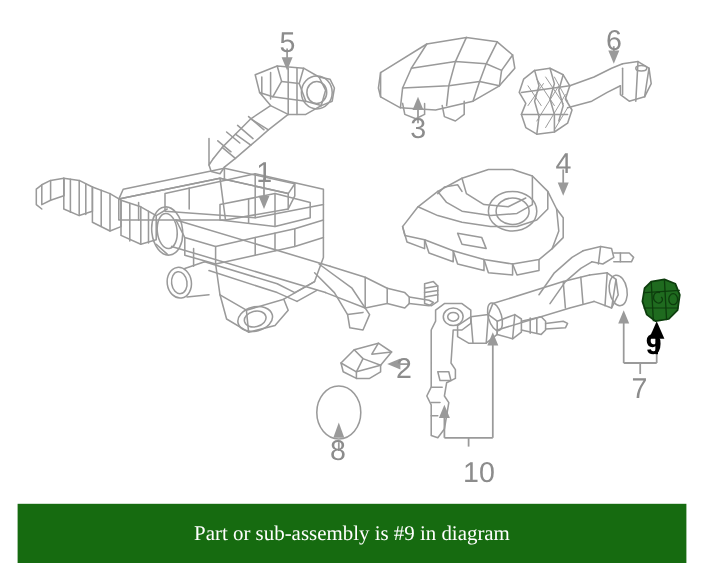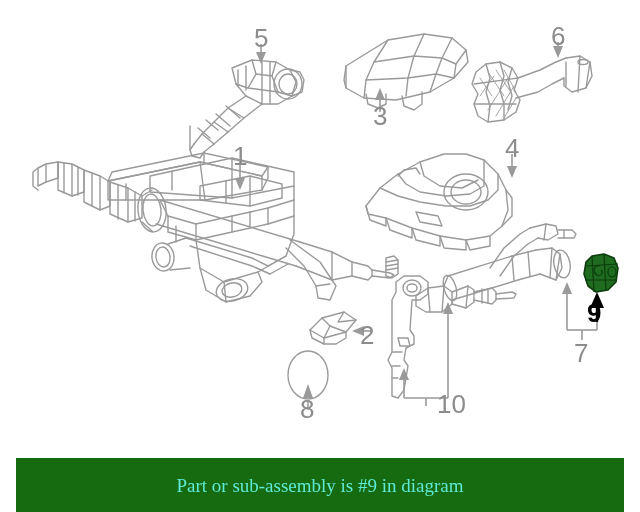--- a/index.html
+++ b/index.html
@@ -33,21 +33,21 @@
     width: 608px;
     height: 54px;
     background: #166b10;
     display: flex;
     flex-direction: column;
     align-items: center;
     justify-content: center;
     box-sizing: border-box;
   }
   .banner-line {
-    color: #5eead4;
+    color: #ffffff;
     font-family: "Liberation Serif", serif;
     font-size: 19px;
     line-height: 23px;
     text-align: center;
     white-space: nowrap;
   }
   .callout {
     position: absolute;
     font-family: "Liberation Sans", sans-serif;
     font-size: 26px;
@@ -319,19 +319,19 @@
 
   <span class="callout" style="left:233px;top:143px;">1</span>
   <span class="callout" style="left:360px;top:322px;">2</span>
   <span class="callout" style="left:373px;top:103px;">3</span>
   <span class="callout" style="left:505px;top:135px;">4</span>
   <span class="callout" style="left:254px;top:25px;">5</span>
   <span class="callout" style="left:551px;top:23px;">6</span>
   <span class="callout" style="left:574px;top:340px;">7</span>
   <span class="callout" style="left:300px;top:396px;">8</span>
   <span class="callout highlight" style="left:587px;top:300px;">9</span>
-  <span class="callout" style="left:421px;top:391px;margin-left:16px;">10</span>
+  <span class="callout" style="left:421px;top:416px;">10</span>
 
   <div class="banner">
     <div class="banner-line">Part or sub-assembly is #9 in diagram</div>
   </div>
 
 </div>
 
 </body></html>

